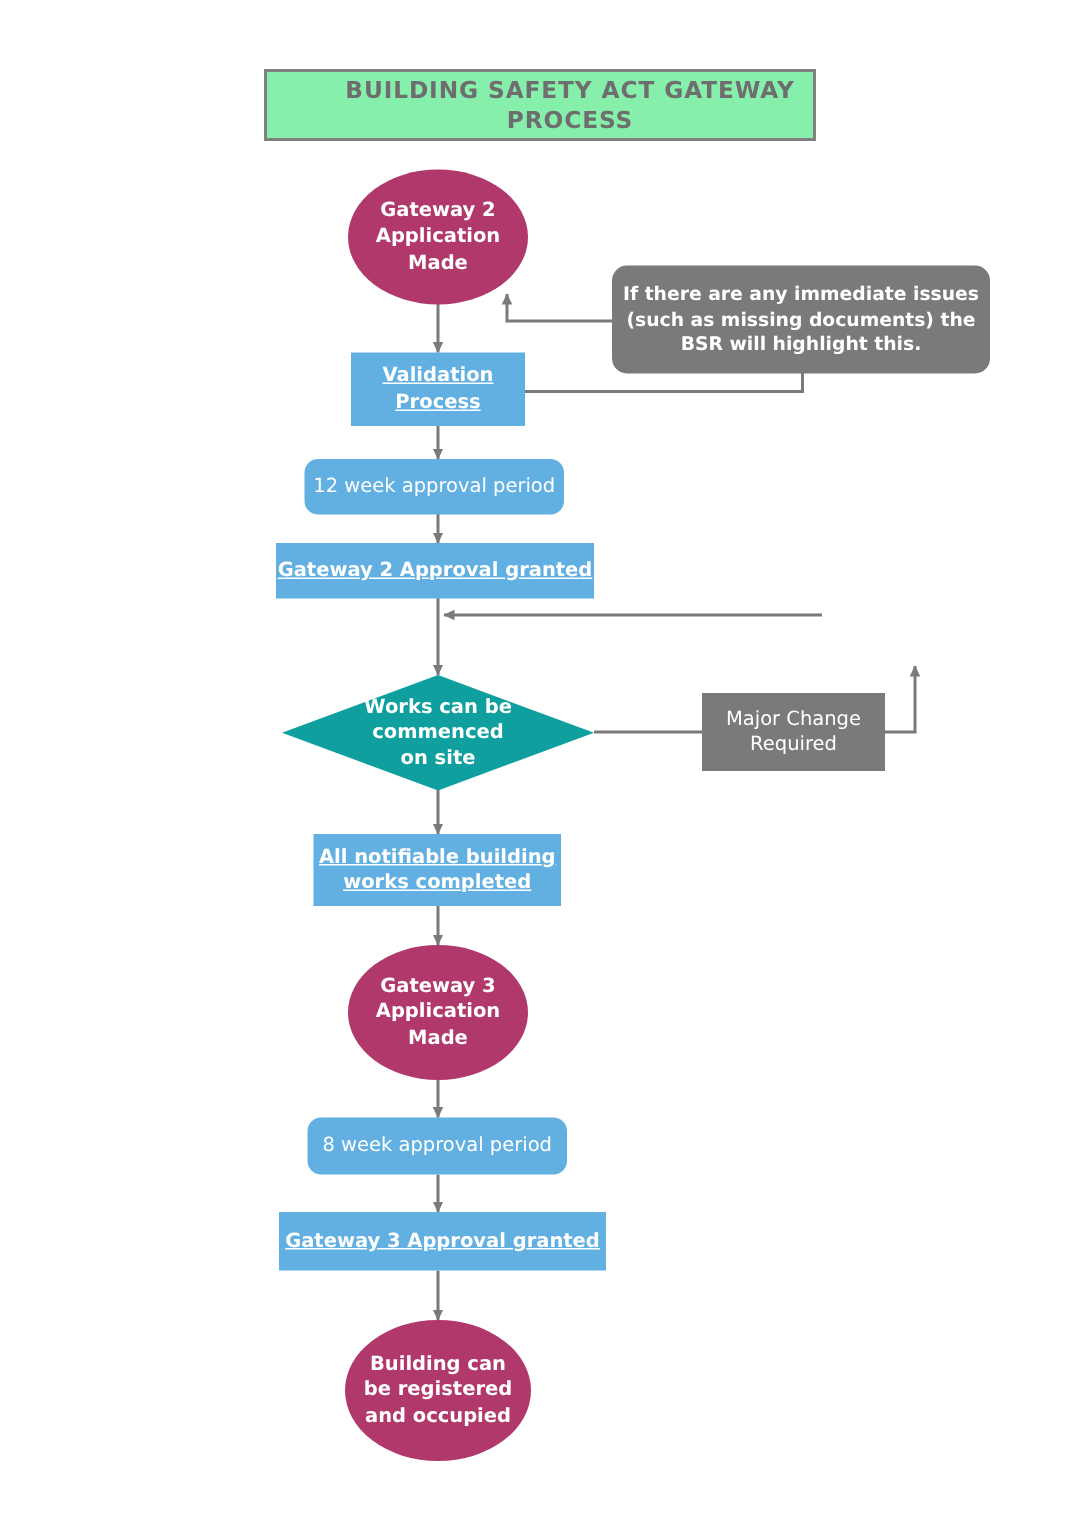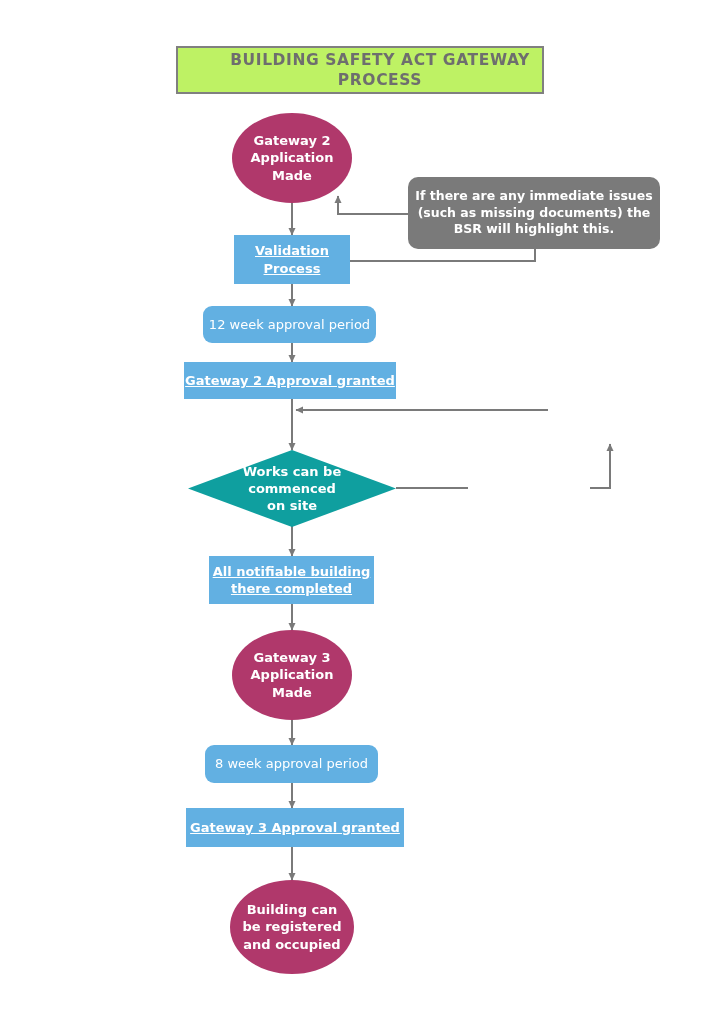--- a/index.html
+++ b/index.html
@@ -32,21 +32,21 @@
     align-items: center;
     justify-content: center;
     text-align: center;
     box-sizing: border-box;
     line-height: 1.32;
   }
 
   
   .title-box {
     border: 2px solid #808080;
-    background: #bef264;
+    background: #86efac;
     color: #6e6e6e;
     font-weight: bold;
     font-size: 15.5px;
     letter-spacing: 0.6px;
     padding-left: 40px;
   }
 
   
   .ellipse {
     background: #b0386b;
@@ -163,23 +163,25 @@
   <div class="node box-blue bold" style="left:184px; top:362px; width:212px; height:37px;">Gateway 2 Approval granted</div>
 
 
   <div class="diamond-wrap" style="left:188px; top:450px; width:208px; height:77px;">
     <div class="diamond-shape"></div>
     <div class="diamond-label nowrap-lines">Works can be
 commenced
 on site</div>
   </div>
 
+  <div class="node box-gray nowrap-lines" style="left:468px; top:462px; width:122px; height:52px;">Major Change
+Required</div>
 
   <div class="node box-blue bold nowrap-lines" style="left:209px; top:556px; width:165px; height:48px;">All notifiable building
-there completed</div>
+works completed</div>
 
   <div class="node ellipse nowrap-lines" style="left:232px; top:630px; width:120px; height:90px;">Gateway 3
 Application
 Made</div>
 
   <div class="node box-blue rounded" style="left:205px; top:745px; width:173px; height:38px;">8 week approval period</div>
 
   <div class="node box-blue bold" style="left:186px; top:808px; width:218px; height:39px;">Gateway 3 Approval granted</div>
 
   <div class="node ellipse nowrap-lines" style="left:230px; top:880px; width:124px; height:94px;">Building can

